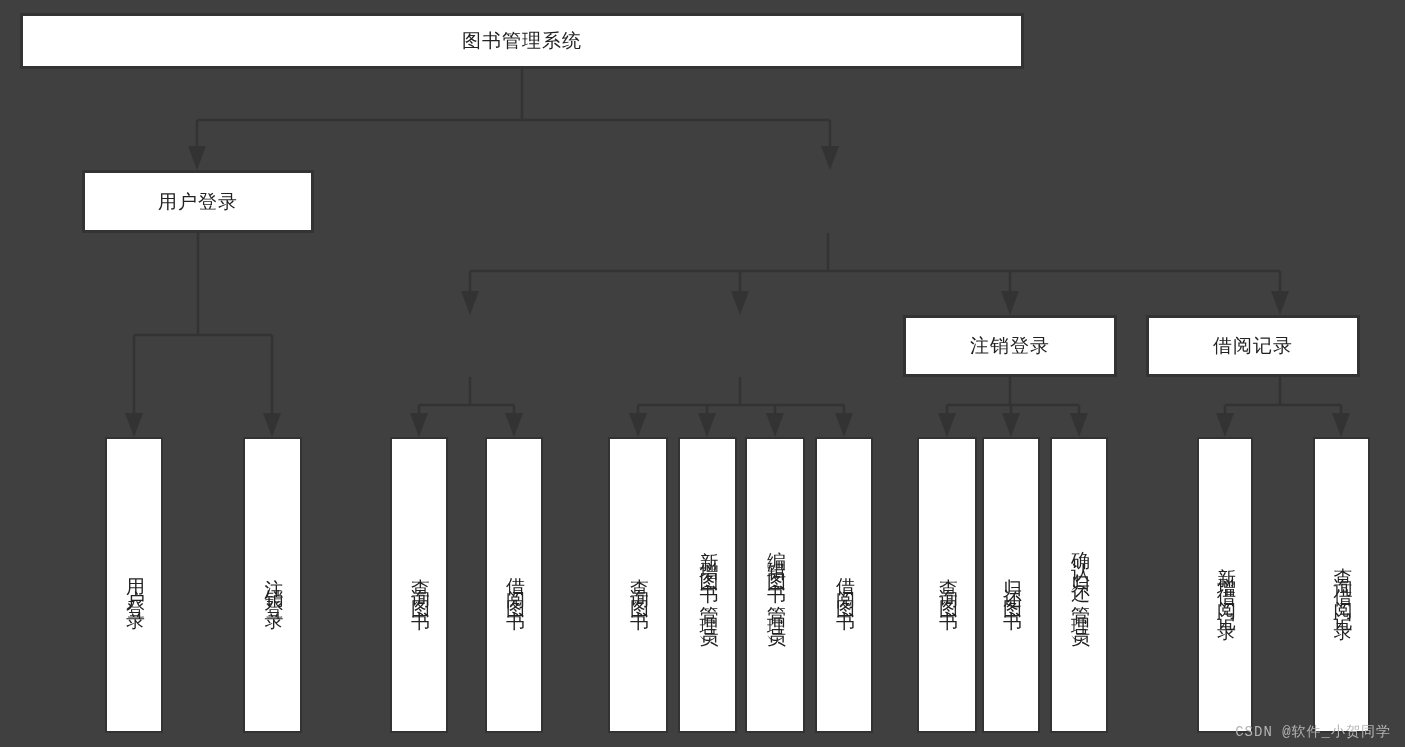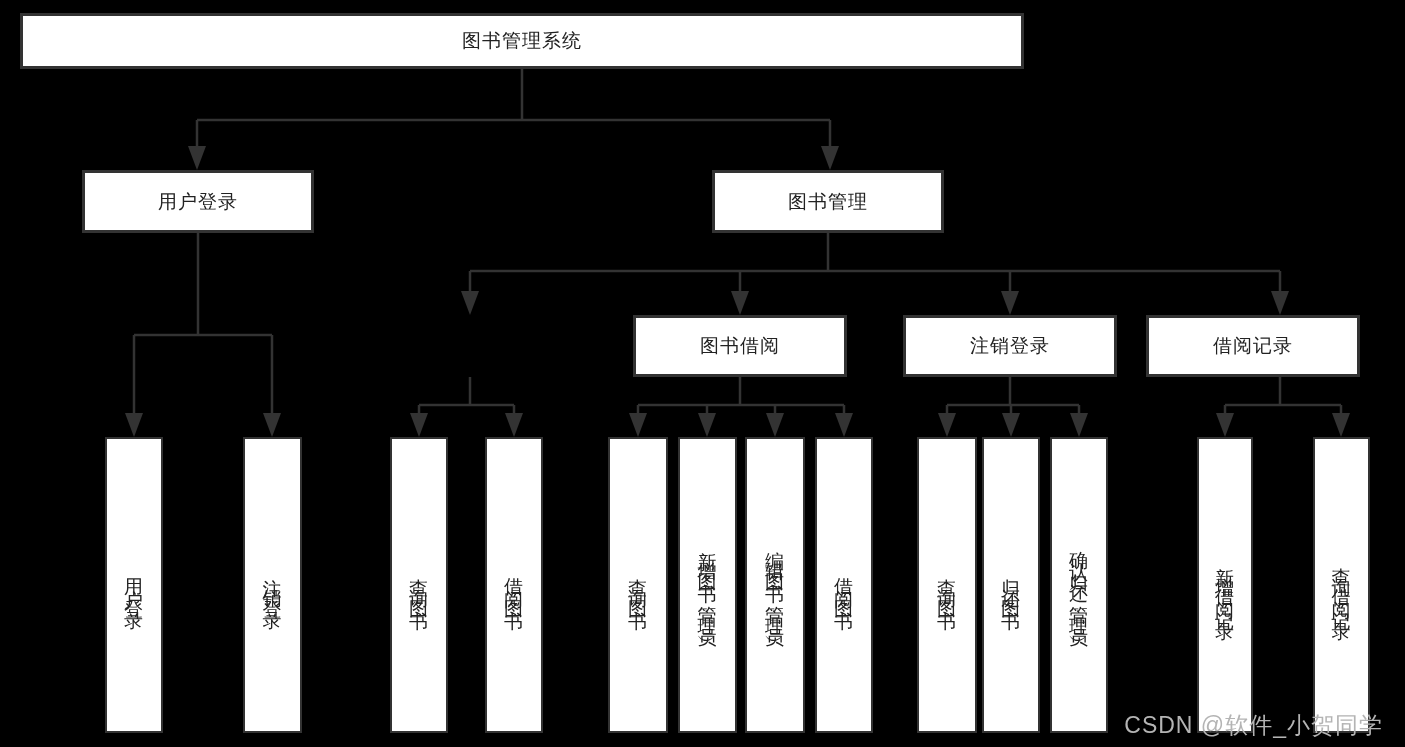--- a/index.html
+++ b/index.html
@@ -1,21 +1,21 @@
 <!DOCTYPE html>
 <html><head>
 <meta charset="utf-8">
 <style>
   html, body { margin: 0; padding: 0; background: #ffffff; }
   .stage {
     position: relative;
     width: 1405px;
     height: 747px;
-    background: #000000;
-    font-family: Liberation Sans, sans-serif;
+    background: #404040;
+    font-family: Liberation Mono, monospace;
     overflow: hidden;
   }
   .connectors {
     position: absolute;
     left: 0; top: 0;
     width: 1405px; height: 747px;
     z-index: 1;
   }
   .connectors path { stroke: #333333; stroke-width: 2.5; fill: none; }
   .connectors polygon { fill: #333333; stroke: none; }
@@ -39,24 +39,24 @@
   .leaf { border-width: 2.5px; }
   .leaf span {
     writing-mode: vertical-rl;
     text-orientation: mixed;
     letter-spacing: 11px;
     white-space: normal;
     line-height: 1;
   }
   .watermark {
     position: absolute;
-    right: 22px;
+    right: 14px;
     bottom: 6px;
     z-index: 3;
-    font-size: 23px;
+    font-size: 14px;
     color: #b4b4b4;
     letter-spacing: 1px;
     white-space: nowrap;
   }
 </style>
 </head>
 <body>
 
 <div class="stage">
 
@@ -96,27 +96,21 @@
     <polygon points="1332,413 1350,413 1341,437"></polygon>
   </svg>
 
   <div class="node" style="left:20px;top:13px;width:1004px;height:56px">
     <span>图书管理系统</span>
   </div>
 
   <div class="node" style="left:82px;top:170px;width:232px;height:63px">
     <span>用户登录</span>
   </div>
-  <div class="node" style="left:712px;top:170px;width:232px;height:63px">
-    <span>图书管理</span>
-  </div>
 
-  <div class="node" style="left:633px;top:315px;width:214px;height:62px">
-    <span>图书借阅</span>
-  </div>
   <div class="node" style="left:903px;top:315px;width:214px;height:62px">
     <span>注销登录</span>
   </div>
   <div class="node" style="left:1146px;top:315px;width:214px;height:62px">
     <span>借阅记录</span>
   </div>
 
   <div class="node leaf" style="left:105px;top:437px;width:58px;height:296px">
     <span>用户登录</span>
   </div>

